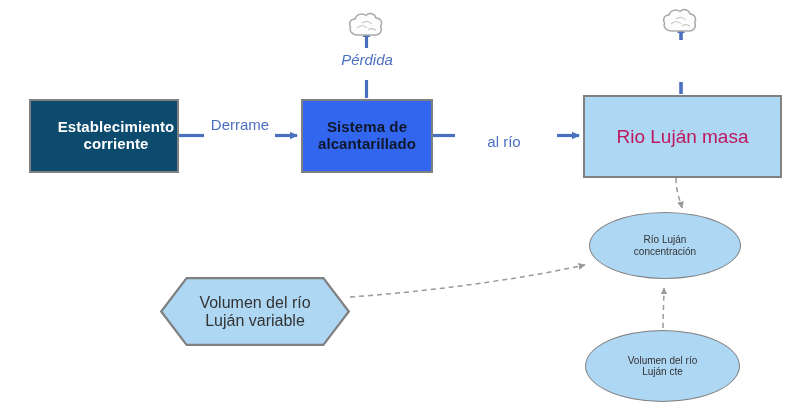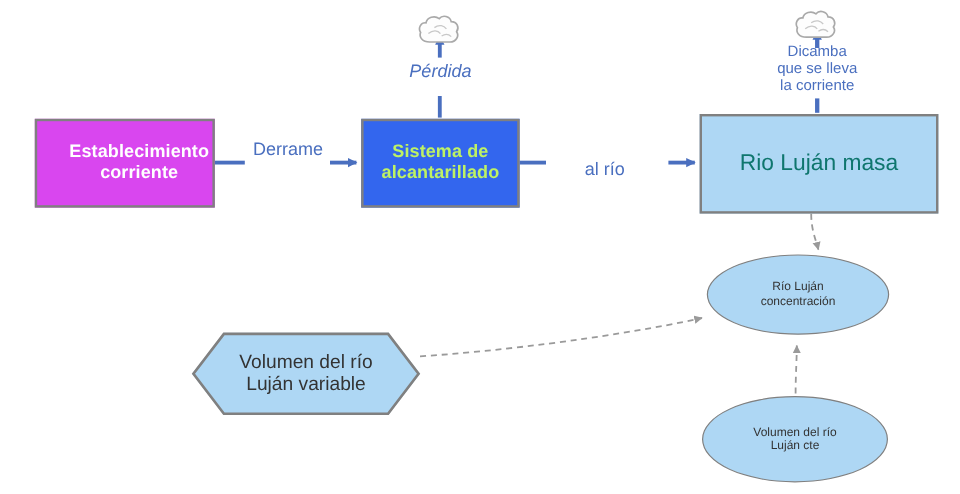--- a/index.html
+++ b/index.html
@@ -20,37 +20,37 @@
     align-items:center;
     justify-content:center;
     text-align:center;
     line-height:1.12;
     z-index:4;
   }
   .stock-box{
     border:2px solid #808080;
   }
   .stock-orange{
-    background:#d946ef;
+    background:#0c4a6e;
     color:#ffffff;
     font-weight:bold;
     font-size:15px;
     letter-spacing:.1px;
     padding-left:24px;
   }
   .stock-blue{
     background:#3366EE;
-    color:#bef264;
+    color:#0f172a;
     font-weight:bold;
     font-size:15px;
     letter-spacing:.1px;
   }
   .stock-lblue{
     background:#AED7F4;
-    color:#0f766e;
+    color:#be185d;
     font-size:19px;
   }
   .ellipse{
     background:#AED7F4;
     border:1.6px solid #808080;
     border-radius:50%;
     color:#333333;
     font-size:10px;
   }
   .hexagon{
@@ -190,19 +190,14 @@
 
   <div class="flow-label" style="left:205px;top:117px;width:70px;">Derrame</div>
 
   <div class="flow-label" style="left:331px;top:52px;width:72px;font-style:italic;">Pérdida</div>
 
   <div class="flow-label lbl-2line" style="left:449px;top:117px;width:110px;">
     <br>
     <span>al río</span>
   </div>
 
-  <div class="flow-label small lbl-2line" style="left:626px;top:36px;width:110px;">
-    <span>Dicamba</span><br>
-    <span>que se lleva</span><br>
-    <span>la corriente</span>
-  </div>
 
 </div>
 
 </body></html>

